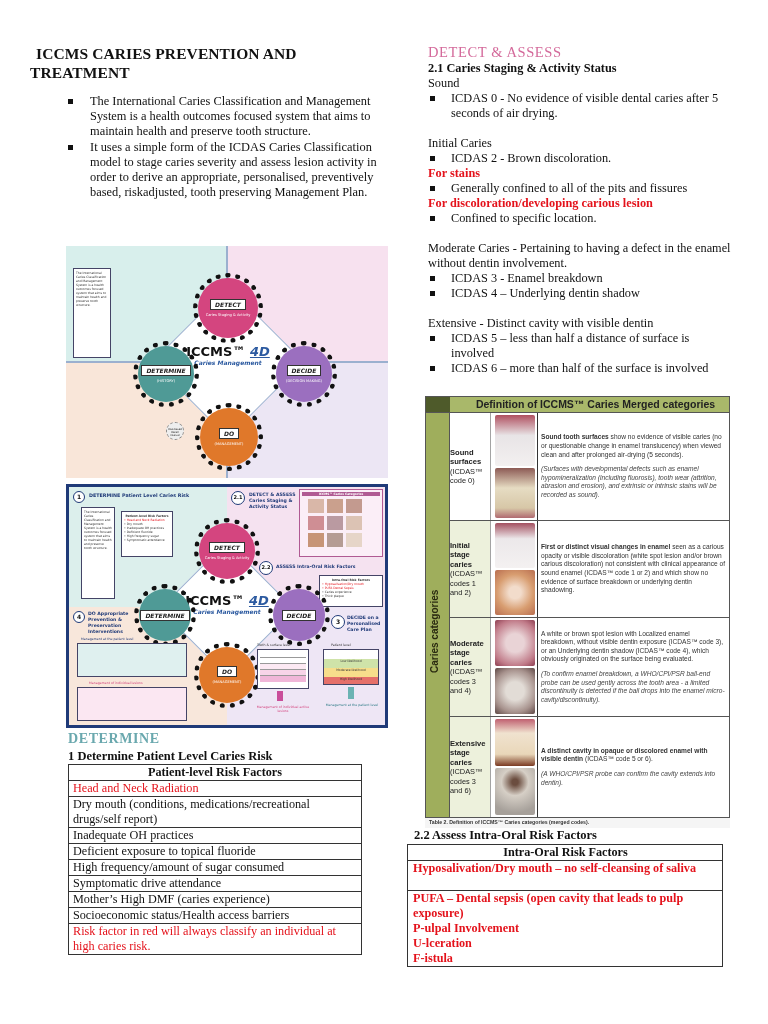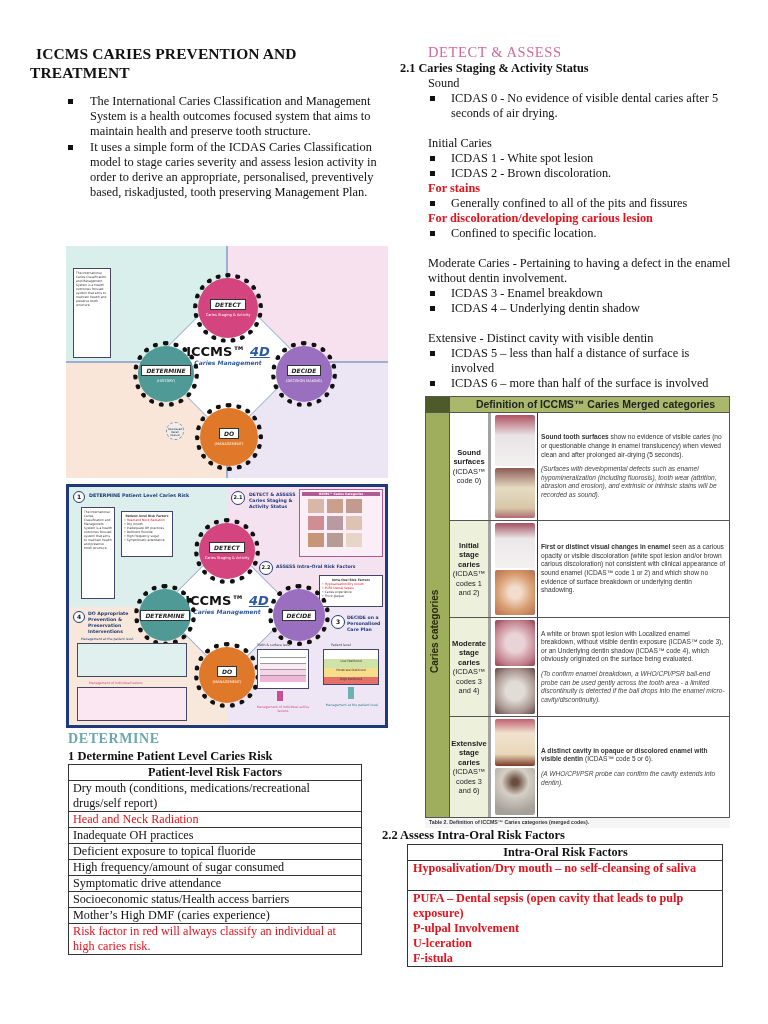--- a/index.html
+++ b/index.html
@@ -37,48 +37,48 @@
 
   .heading-teal { position: absolute; left: 68px; top: 731px; font-size: 14px; font-weight: bold; color: #6aa8ae; letter-spacing: 0.6px; }
   .heading-sub { position: absolute; left: 68px; top: 749px; font-size: 12.5px; font-weight: bold; }
 
   table.risk { position: absolute; left: 68px; top: 764px; width: 294px; border-collapse: collapse; font-size: 12.2px; }
   table.risk td, table.risk th { border: 1px solid #333; padding: 0 4px; line-height: 15px; text-align: left; font-weight: normal; }
   table.risk th { text-align: center; font-weight: bold; }
   .red { color: #e4121b; font-weight: bold; }
 
   .r-h1 { font-size: 14.5px; color: #d46a9b; letter-spacing: 0.6px; margin-left: 28px; }
-  .r-h2 { font-size: 12.3px; font-weight: bold; line-height: 15px; }
+  .r-h2 { font-size: 12.3px; font-weight: bold; margin-left: 28px; line-height: 15px; }
   .r-p { font-size: 12.3px; margin-left: 28px; line-height: 15px; }
   .r-red { font-size: 12.3px; margin-left: 28px; line-height: 15px; color: #e4121b; font-weight: bold; }
   ul.rsq { list-style: none; }
   ul.rsq li { position: relative; padding-left: 51px; font-size: 12.3px; line-height: 15px; padding-right: 6px; }
   ul.rsq li::before { content: ""; position: absolute; left: 30px; top: 5px; width: 5px; height: 5px; background: #111; }
   .gap { height: 15px; }
 
   
   .merged { position: absolute; left: 425px; top: 396px; width: 305px; height: 432px; background: #f5f5f5; }
   .merged-head { position: absolute; left: 0; top: 0; width: 305px; height: 17px; background: #a9b86a; border: 1px solid #555; }
   .merged-head .corner { position: absolute; left: 0; top: 0; width: 24px; height: 15px; background: #4e5a2a; }
   .merged-head .txt { position: absolute; left: 36px; right: 0; top: 1px; text-align: center; font-family: "Liberation Sans", sans-serif; font-weight: bold; font-size: 10.5px; color: #222; }
   .merged-side { position: absolute; left: 0; top: 17px; width: 24px; height: 405px; background: #9fae5c; border-left: 1px solid #555; border-bottom: 1px solid #555; }
   .merged-side .vt { position: absolute; left: 3px; top: 260px; transform-origin: left top; transform: rotate(-90deg); font-family: "Liberation Sans", sans-serif; font-weight: bold; font-size: 10px; color: #2a2a10; white-space: nowrap; }
   .mrow { position: absolute; left: 24px; width: 281px; border: 1px solid #555; border-top: none; background: #fff; }
-  .mrow .cat { position: absolute; left: 0; top: 0; bottom: 0; width: 41px; background: #edf1dc; border-right: 3px solid #a3a3a3; font-family: "Liberation Sans", sans-serif; font-size: 7.4px; text-align: center; display: flex; flex-direction: column; justify-content: center; line-height: 9.5px; color: #222; }
+  .mrow .cat { position: absolute; left: 0; top: 0; bottom: 0; width: 41px; background: #edf1dc; border-right: 1px solid #a3a3a3; font-family: "Liberation Sans", sans-serif; font-size: 7.4px; text-align: left; display: flex; flex-direction: column; justify-content: center; line-height: 9.5px; color: #222; }
   .mrow .cat b { font-size: 7.6px; }
   .mrow .cat.white { background: #fff; }
   .mrow .photos { position: absolute; left: 45px; top: 2px; bottom: 2px; width: 40px; display: flex; flex-direction: column; gap: 2px; }
   .mrow .photos div { flex: 1; border-radius: 2px; }
   .mrow .divline { position: absolute; left: 87px; top: 0; bottom: 0; border-left: 1px solid #333; }
   .mrow .desc { position: absolute; left: 91px; right: 4px; top: 0; bottom: 0; display: flex; flex-direction: column; justify-content: center; font-family: "Liberation Sans", sans-serif; font-size: 6.6px; line-height: 8.6px; color: #333; }
   .mrow .desc p + p { margin-top: 6px; }
   .mrow .desc i { color: #444; }
   .merged-cap { position: absolute; left: 4px; top: 423px; font-family: "Liberation Sans", sans-serif; font-size: 5.2px; font-weight: bold; color: #333; }
 
-  .r22 { position: absolute; left: 382px; top: 828px; font-size: 12.5px; font-weight: bold; }
+  .r22 { position: absolute; left: 414px; top: 828px; font-size: 12.5px; font-weight: bold; }
   table.intra { position: absolute; left: 407px; top: 844px; width: 316px; border-collapse: collapse; font-size: 12.2px; }
   table.intra td, table.intra th { border: 1px solid #333; padding: 0 4px 0 5px; line-height: 15px; text-align: left; }
   table.intra th { text-align: center; font-weight: bold; }
 </style>
 </head>
 <body>
 
 <div class="col-left">
   <div class="main-title">
     <span class="l1">ICCMS CARIES PREVENTION AND</span>
@@ -230,60 +230,59 @@
 </div>
 
 <div class="heading-teal">DETERMINE</div>
 <div class="heading-sub">1 Determine Patient Level Caries Risk</div>
 <table class="risk">
   <tbody>
       <tr>
         <th>Patient-level Risk Factors</th>
       </tr>
   <tr>
+        <td class="red">Head and Neck Radiation</td>
+      </tr>
+  <tr>
         <td>Dry mouth (conditions, medications/recreational drugs/self report)</td>
       </tr>
   <tr>
-        <td class="red">Head and Neck Radiation</td>
-      </tr>
-  <tr>
         <td>Inadequate OH practices</td>
       </tr>
   <tr>
         <td>Deficient exposure to topical fluoride</td>
       </tr>
   <tr>
         <td>High frequency/amount of sugar consumed</td>
       </tr>
   <tr>
         <td>Symptomatic drive attendance</td>
       </tr>
   <tr>
+        <td>Mother’s High DMF (caries experience)</td>
+      </tr>
+  <tr>
         <td>Socioeconomic status/Health access barriers</td>
-      </tr>
-  <tr>
-        <td>Mother’s High DMF (caries experience)</td>
       </tr>
   <tr>
         <td class="red">Risk factor in red will always classify an individual at high caries risk.</td>
       </tr>
 </tbody>
   </table>
 
 <div class="col-right">
   <div class="r-h1">DETECT &amp; ASSESS</div>
   <div class="r-h2">2.1 Caries Staging &amp; Activity Status</div>
   <div class="r-p">Sound</div>
   <ul class="rsq">
     <li>ICDAS 0 - No evidence of visible dental caries after 5 seconds of air drying.</li>
   </ul>
   <div class="gap"></div>
   <div class="r-p">Initial Caries</div>
   <ul class="rsq">
-    <li>ICDAS 1 - White spot lesion</li>
     <li>ICDAS 2 - Brown discoloration.</li>
   </ul>
   <div class="r-red">For stains</div>
   <ul class="rsq">
     <li>Generally confined to all of the pits and fissures</li>
   </ul>
   <div class="r-red">For discoloration/developing carious lesion</div>
   <ul class="rsq">
     <li>Confined to specific location.</li>
   </ul>

